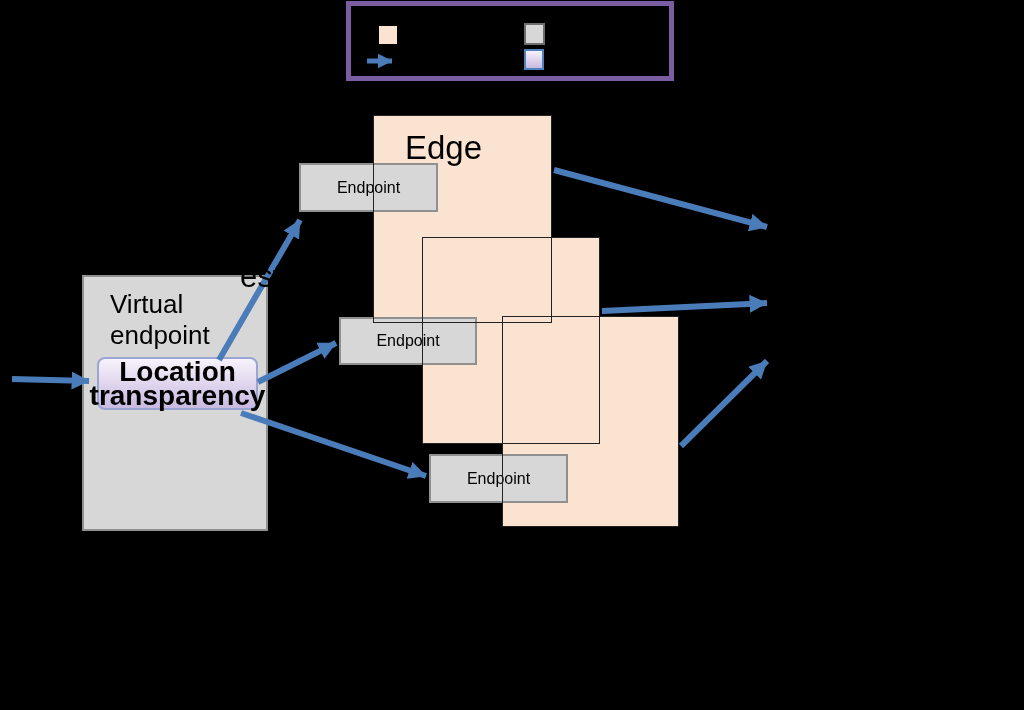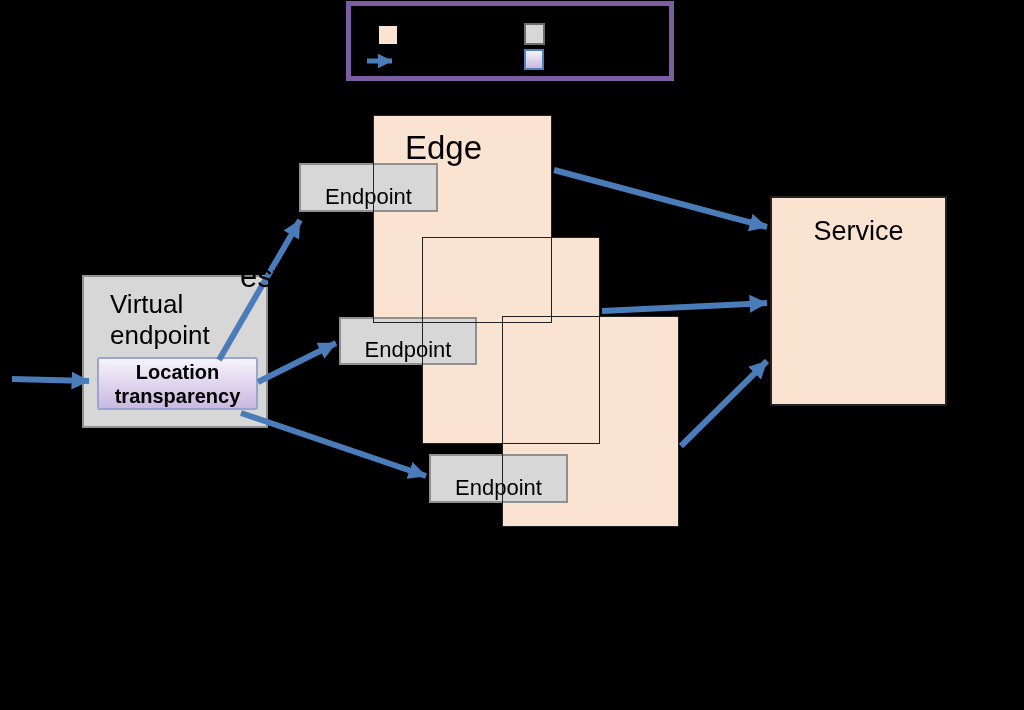--- a/index.html
+++ b/index.html
@@ -15,45 +15,45 @@
   .fill-b{left:422px;top:237px;width:178px;height:207px;}
   .fill-c{left:502px;top:316px;width:177px;height:211px;}
   
   .outline{border:1.5px solid var(--outline);background:transparent;z-index:40;box-sizing:border-box;}
   .outline-edge{left:373px;top:115px;width:179px;height:208px;}
   .outline-b{left:422px;top:237px;width:178px;height:207px;}
   .outline-c{left:502px;top:316px;width:177px;height:211px;}
   
   .endpoint{
     background:var(--gray-fill);border:2px solid var(--gray-border);
-    z-index:30;box-sizing:border-box;display:flex;align-items:flex-end;justify-content:center;
-    font-size:22px;color:var(--text);
+    z-index:30;box-sizing:border-box;display:flex;align-items:center;justify-content:center;
+    font-size:16px;color:var(--text);
   }
   .endpoint1{left:299px;top:163px;width:139px;height:49px;}
   .endpoint2{left:339px;top:317px;width:138px;height:48px;}
   .endpoint3{left:429px;top:454px;width:139px;height:49px;}
   
   .service{
     left:770px;top:196px;width:177px;height:210px;
     background:var(--peach);border:2px solid var(--outline);box-sizing:border-box;z-index:20;
   }
   .service-label{position:absolute;left:0;top:18px;width:100%;text-align:center;font-size:27px;color:var(--text);}
   
   .virtual{
-    left:82px;top:275px;width:186px;height:153px;
+    left:82px;top:275px;width:186px;height:256px;
     background:var(--gray-fill);border:2px solid var(--gray-border);box-sizing:border-box;z-index:20;
   }
   .virtual-label{position:absolute;left:26px;top:12px;width:126px;font-size:26px;line-height:31px;color:var(--text);}
   
   .location{
     left:97px;top:357px;width:161px;height:53px;
     background:linear-gradient(var(--lavender-top),var(--lavender-bottom));
-    border:2px solid var(--lavender-border);border-radius:3px;box-sizing:border-box;
+    border:2px solid var(--lavender-border);border-radius:8px;box-sizing:border-box;
     z-index:35;display:flex;align-items:center;justify-content:center;text-align:center;
-    font-size:20px;line-height:24px;font-weight:700;color:var(--text);
+    font-size:28px;line-height:24px;font-weight:700;color:var(--text);
   }
   
   .floating-label{z-index:60;color:var(--text);}
   .edge-label{left:405px;top:129px;font-size:33px;}
   .request-frag{text-align:left;font-weight:400;}
   .frag-left{right:916px;top:400px;width:160px;font-size:29px;}
   .frag-mid{right:624px;top:259px;width:160px;font-size:31px;}
   
   .legend{
     left:346px;top:1px;width:328px;height:80px;
@@ -91,23 +91,20 @@
       <line x1="1" y1="9" x2="26" y2="9" class="arrow-line-thin" marker-end="url(#ah)"></line>
     </svg>
     <div class="swatch swatch-gray"></div>
     <div class="swatch swatch-lavender"></div>
   </div>
 
   <div class="abs fill fill-edge"></div>
   <div class="abs fill fill-b"></div>
   <div class="abs fill fill-c"></div>
 
-  <div class="abs service">
-    <div class="service-label">Service</div>
-  </div>
 
   <div class="abs virtual">
     <div class="virtual-label">Virtual endpoint</div>
   </div>
 
   <div class="abs endpoint endpoint1">
     <span>Endpoint</span>
   </div>
   <div class="abs endpoint endpoint2">
     <span>Endpoint</span>

